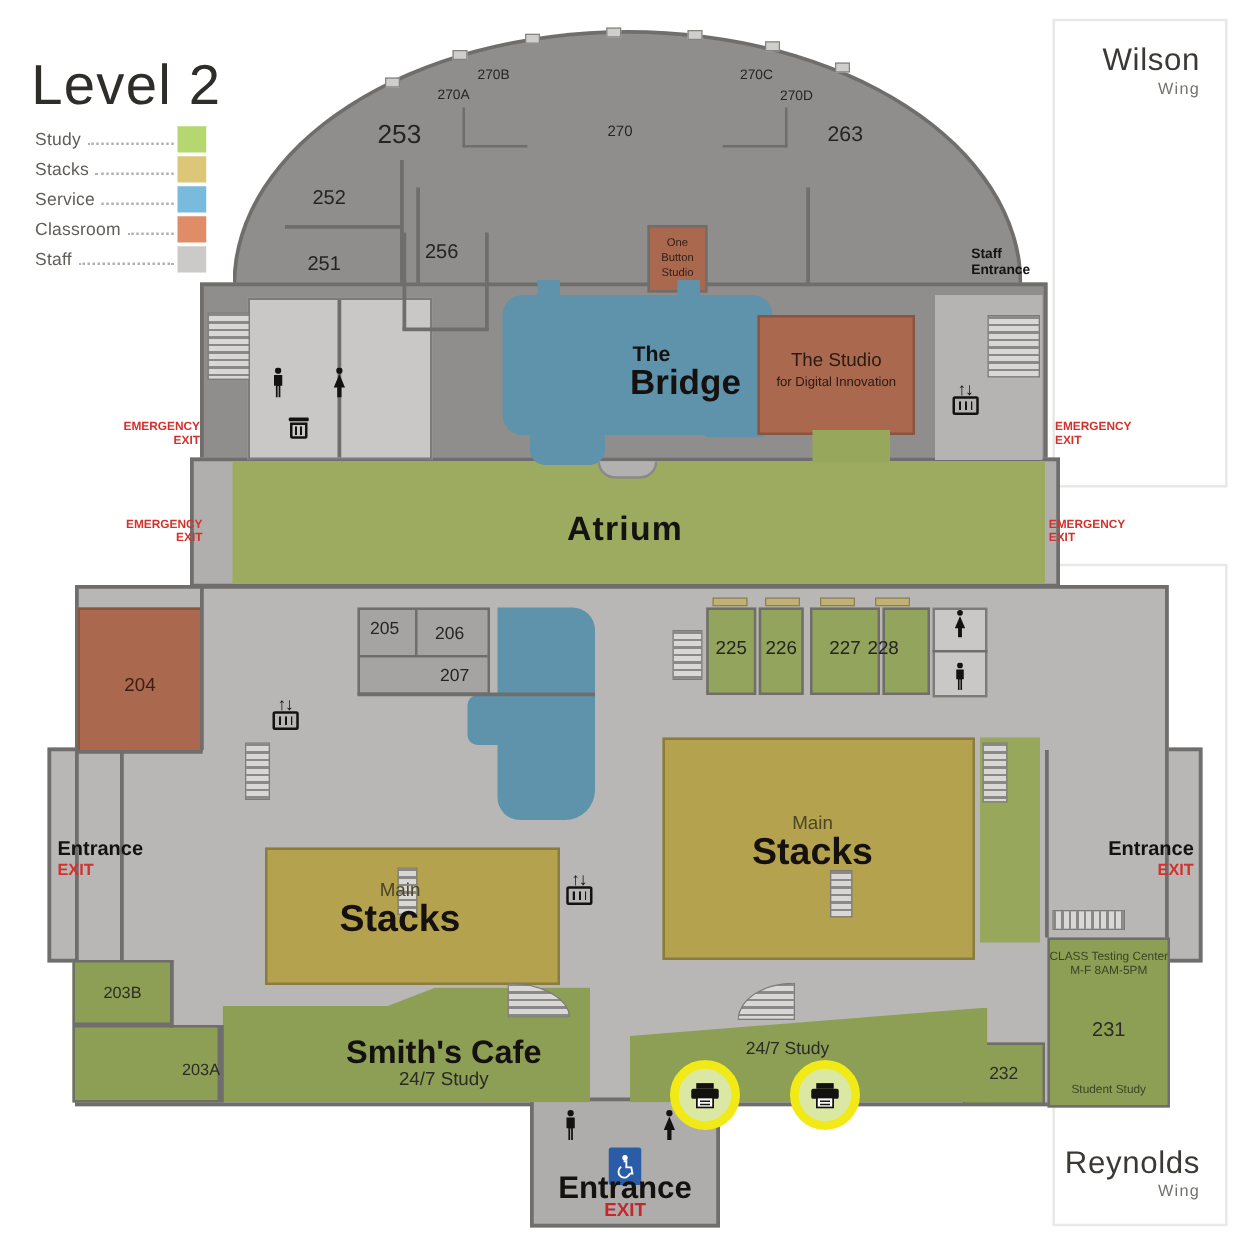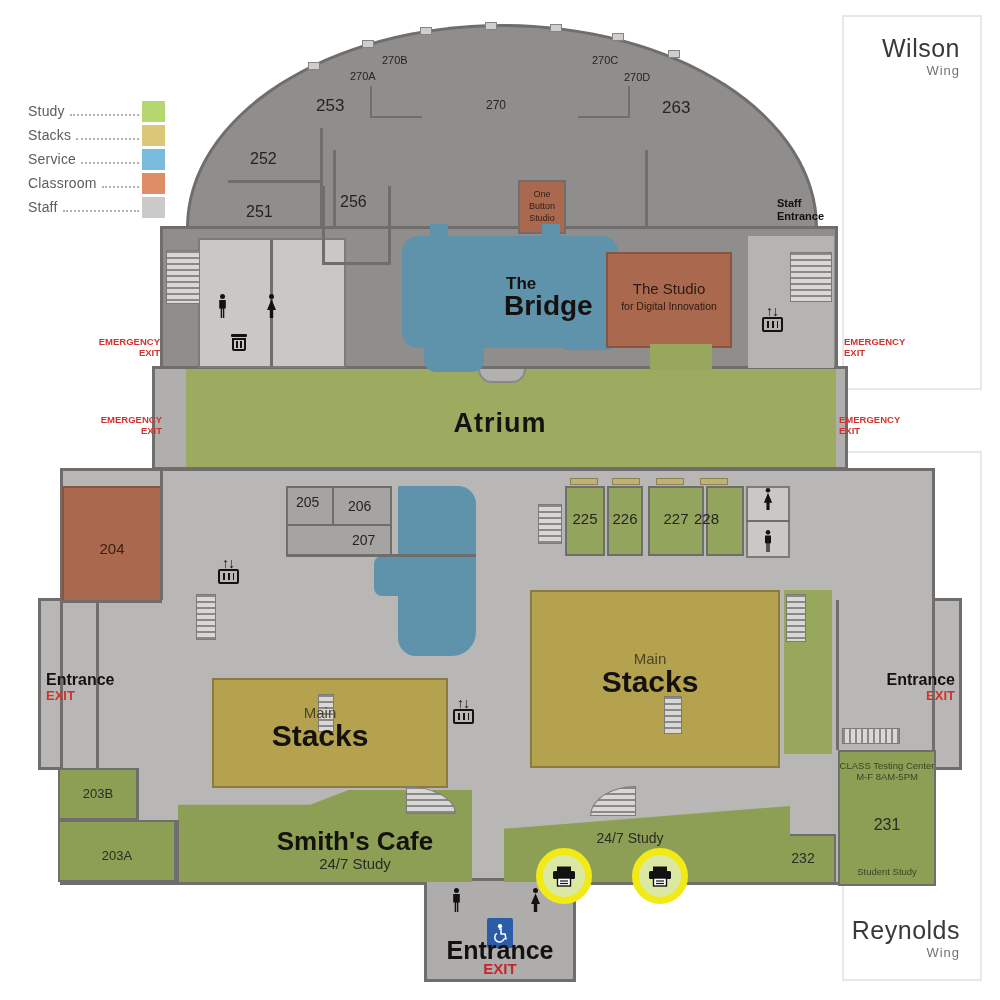--- a/index.html
+++ b/index.html
@@ -45,20 +45,21 @@
   .person{position:absolute;z-index:6}
   .printer-circle{position:absolute;z-index:7;width:56px;height:56px;border-radius:50%;background:#dbe8a3;border:7px solid #f2ea16;display:flex;align-items:center;justify-content:center}
   .wcsign{position:absolute;z-index:6;width:26px;height:30px;background:#2a5ca8;border-radius:2px;display:flex;align-items:center;justify-content:center}
   .fountain{position:absolute;z-index:3;background:#b2b1af;border:2px solid #8a8988;border-top:none;border-radius:0 0 26px 26px}
 </style>
 </head>
 <body>
 
 <div id="map">
 
+  <div class="t2">Level 2</div>
 
   <div class="legend">
     <div class="legend-row">
       <span class="legend-label">Study</span>
       <span class="legend-dots"></span>
       <span class="legend-swatch" style="background: rgb(181, 215, 111);"></span>
     </div>
     <div class="legend-row">
       <span class="legend-label">Stacks</span>
       <span class="legend-dots"></span>
@@ -194,21 +195,21 @@
     <div style="font-size:9.5px">CLASS Testing Center</div>
     <div style="font-size:9.5px">M-F 8AM-5PM</div>
   </div>
   <div class="lbl" style="left:838px;top:816px;width:98px;text-align:center;font-size:16px;color:#2c2c24">231</div>
   <div class="lbl" style="left:838px;top:866px;width:98px;text-align:center;font-size:9.5px;color:#3a4424">Student Study</div>
   <div class="abs greenD" style="left:770px;top:834px;width:66px;height:50px;border:2px solid #6f6e6c;z-index:3"></div>
   <div class="lbl" style="left:770px;top:850px;width:66px;text-align:center;font-size:14px;color:#2c2c24">232</div>
   <div class="abs greenD" style="left:58px;top:768px;width:80px;height:52px;border:2px solid #6f6e6c;z-index:3"></div>
   <div class="lbl" style="left:58px;top:786px;width:80px;text-align:center;font-size:13px;color:#2c2c24">203B</div>
   <div class="abs greenD" style="left:58px;top:820px;width:118px;height:62px;border:2px solid #6f6e6c;z-index:3"></div>
-  <div class="lbl" style="left:58px;top:848px;width:118px;text-align:center;font-size:13px;color:#2c2c24">203A</div>
+  <div class="lbl" style="left:58px;top:848px;width:118px;text-align:right;font-size:13px;color:#2c2c24">203A</div>
 
   <div class="abs greenD" style="left:178px;top:790px;width:294px;height:92px;z-index:3;clip-path:polygon(0 16%,45% 16%,58% 0,100% 0,100% 100%,0 100%)"></div>
   <div class="lbl b" style="left:240px;top:826px;width:230px;text-align:center;font-size:26px;color:#14110e">Smith's Cafe</div>
   <div class="lbl" style="left:240px;top:855px;width:230px;text-align:center;font-size:15px;color:#2c2a24">24/7 Study</div>
   <div class="abs greenD" style="left:504px;top:806px;width:286px;height:76px;z-index:3;clip-path:polygon(0 30%,100% 0,100% 100%,0 100%)"></div>
   <div class="lbl" style="left:560px;top:830px;width:140px;text-align:center;font-size:14px;color:#2c2a24">24/7 Study</div>
 
   <div class="wall" style="left:160px;top:468px;width:3px;height:132px"></div>
   <div class="wall" style="left:62px;top:600px;width:100px;height:3px"></div>
   <div class="wall" style="left:96px;top:600px;width:3px;height:168px"></div>
@@ -290,21 +291,21 @@
   <div class="printer-circle" style="left:632px;top:848px">
     <svg width="24" height="21" viewBox="0 0 24 21">
         <rect x="5" y="0.5" width="14" height="4.5" fill="#141210"></rect>
         <rect x="1" y="5" width="22" height="8" rx="1.5" fill="#141210"></rect>
         <rect x="5.5" y="12" width="13" height="8" fill="#fff" stroke="#141210" stroke-width="1.4"></rect>
         <line x1="8" y1="15" x2="16" y2="15" stroke="#141210" stroke-width="1.2"></line>
         <line x1="8" y1="17.5" x2="16" y2="17.5" stroke="#141210" stroke-width="1.2"></line>
       </svg>
   </div>
 
-  <div class="lbl" style="left:316px;top:96px;font-size:17px">253</div>
+  <div class="lbl" style="left:302px;top:96px;font-size:21px">253</div>
   <div class="lbl" style="left:250px;top:150px;font-size:16px">252</div>
   <div class="lbl" style="left:246px;top:203px;font-size:16px">251</div>
   <div class="lbl" style="left:340px;top:193px;font-size:16px">256</div>
   <div class="lbl" style="left:486px;top:98px;font-size:12px">270</div>
   <div class="lbl" style="left:350px;top:70px;font-size:11px">270A</div>
   <div class="lbl" style="left:382px;top:54px;font-size:11px">270B</div>
   <div class="lbl" style="left:592px;top:54px;font-size:11px">270C</div>
   <div class="lbl" style="left:624px;top:71px;font-size:11px">270D</div>
   <div class="lbl" style="left:662px;top:98px;font-size:17px">263</div>
 

